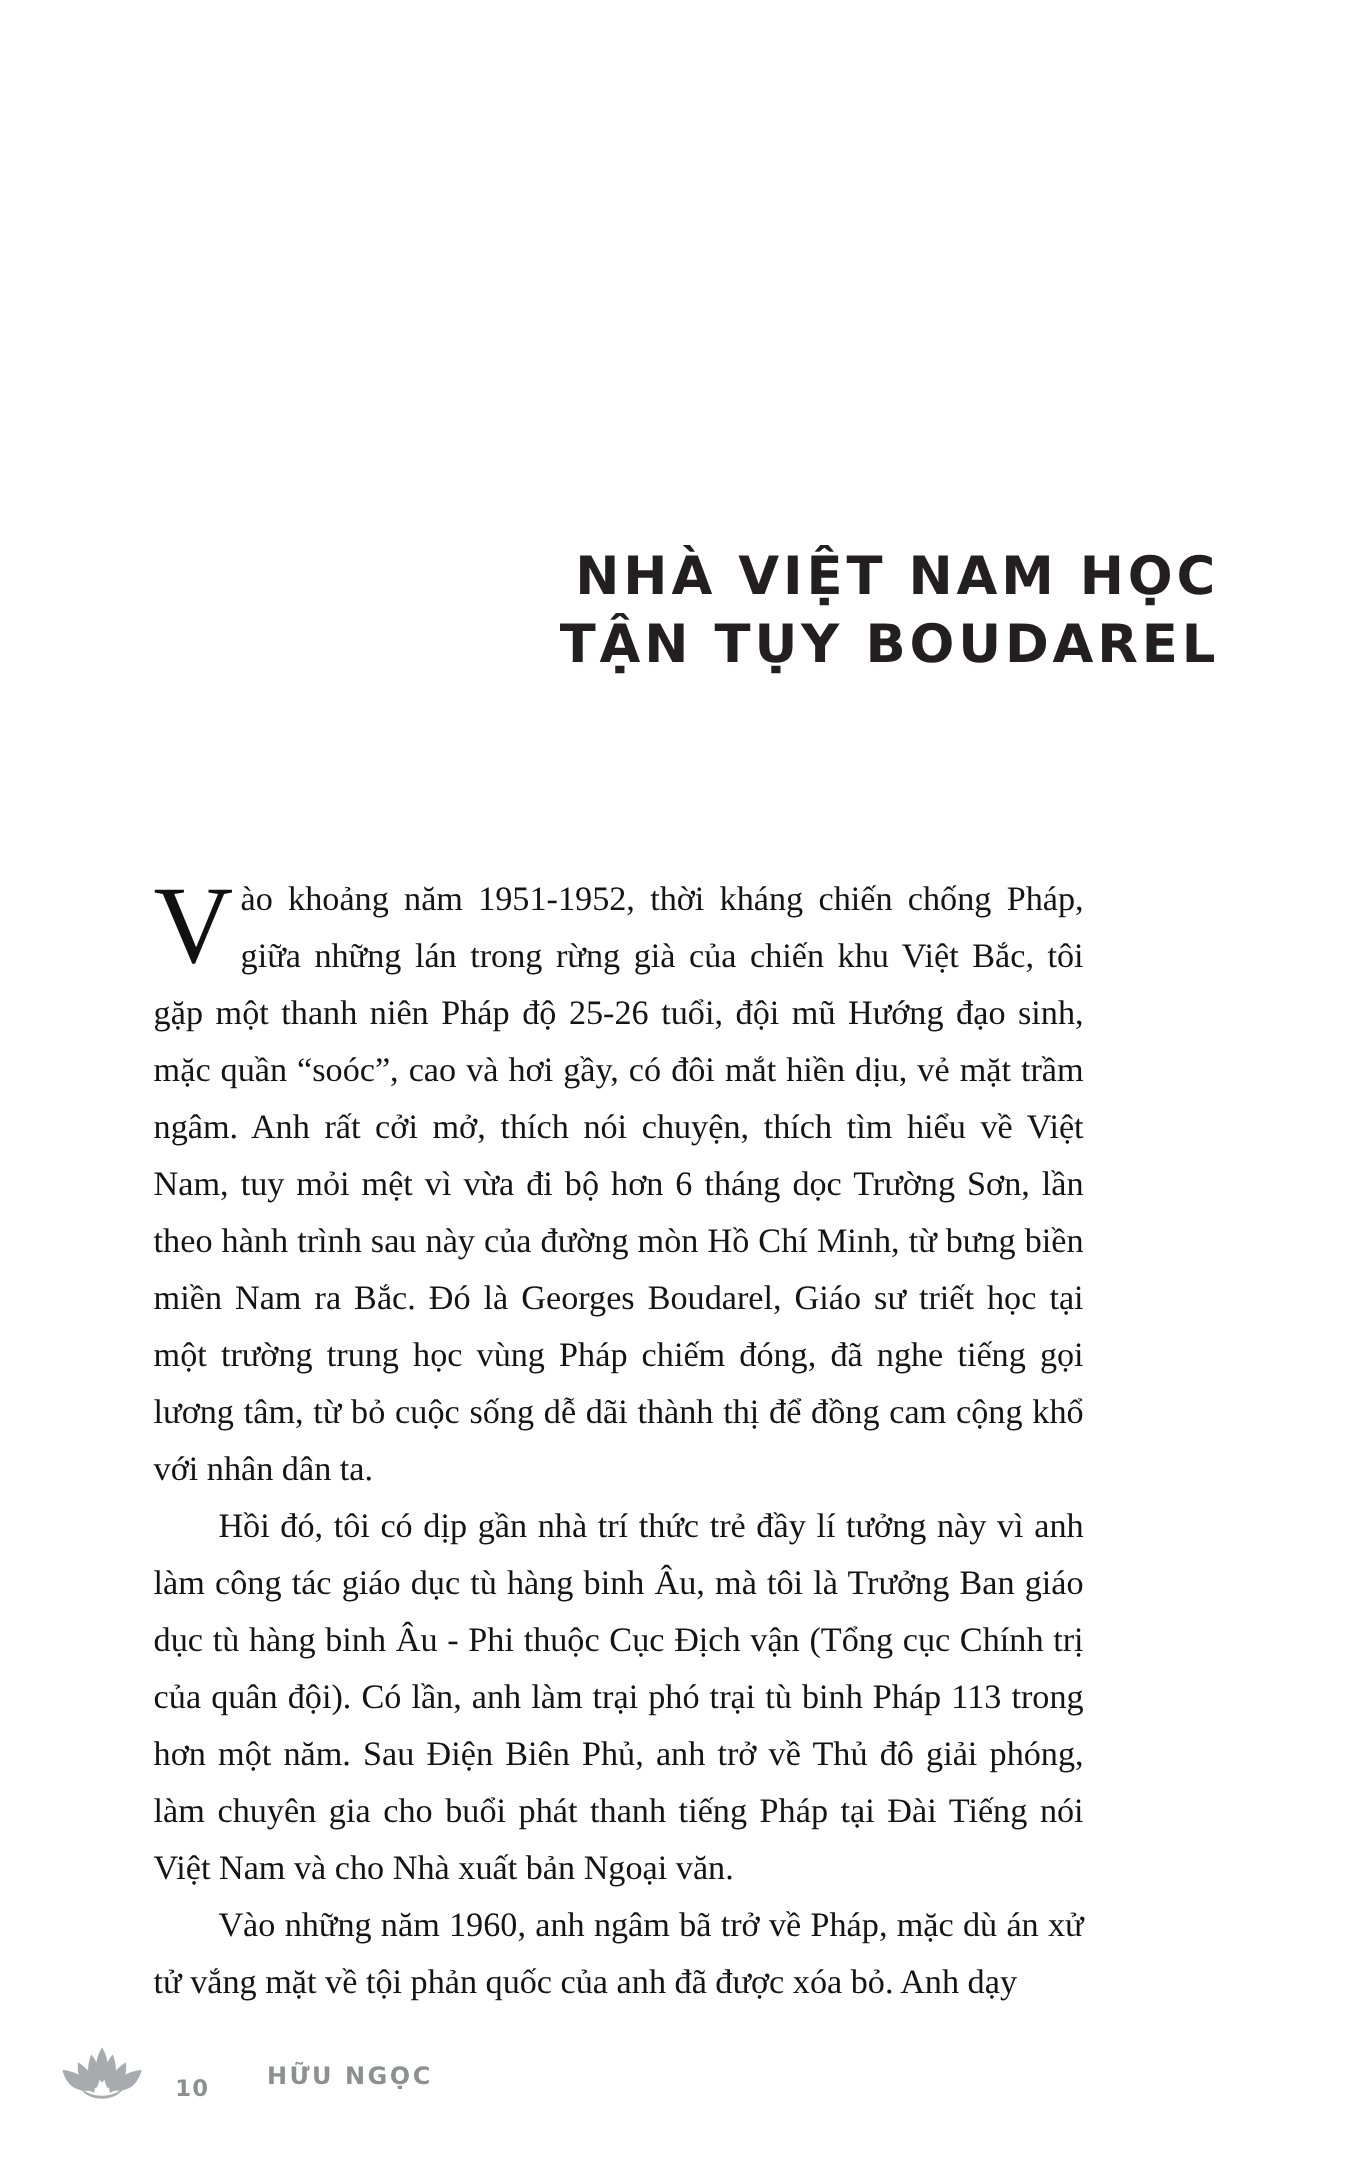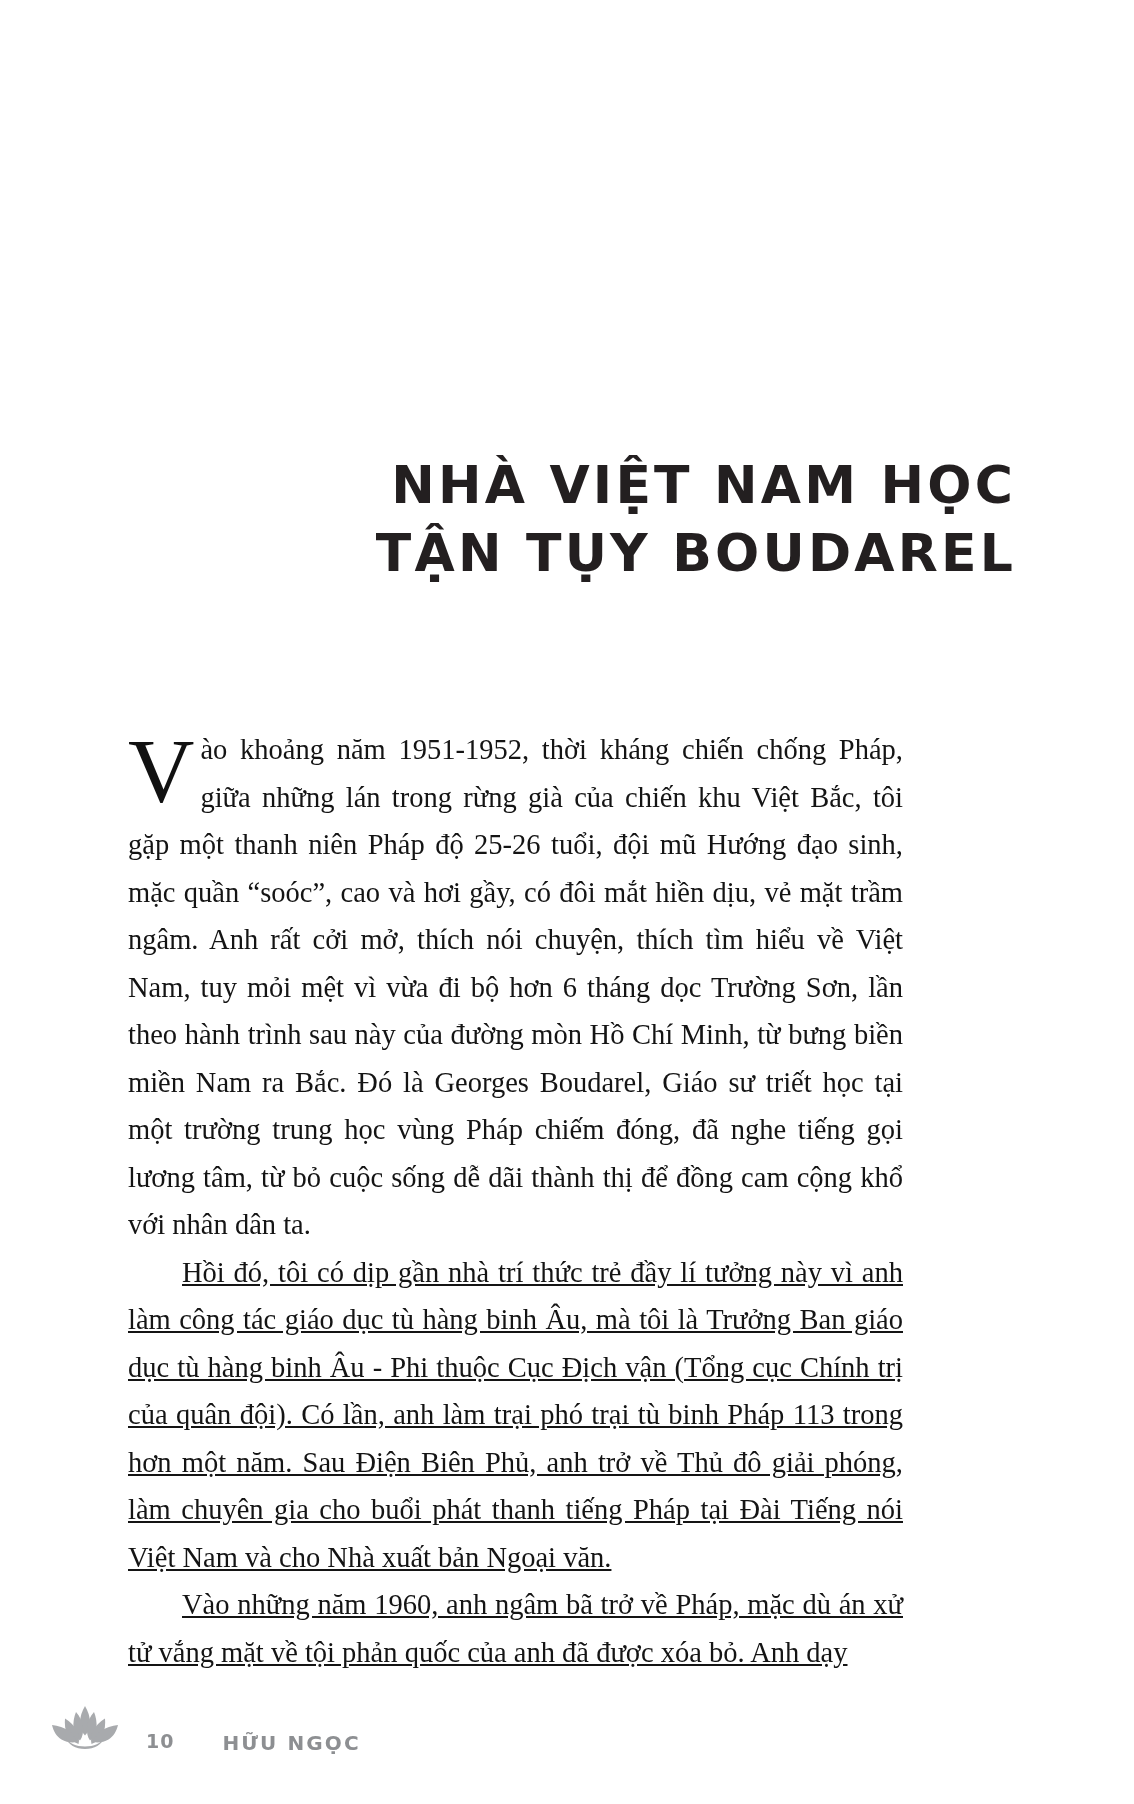--- a/index.html
+++ b/index.html
@@ -26,21 +26,21 @@
   .title-block {
     position: absolute;
     left: 0;
     right: 118px;
     top: 452px;
     text-align: right;
   }
   .title-line {
     font-family: "DejaVu Sans", sans-serif;
     font-weight: 700;
-    font-size: 52px;
+    font-size: 44px;
     letter-spacing: 3.2px;
     line-height: 1.30;
     color: #231f20;
     margin: 0;
     text-transform: uppercase;
     white-space: nowrap;
   }
 
   
   .body-col {
@@ -52,21 +52,21 @@
   p.para {
     margin: 0;
     font-size: 28.5px;
     line-height: 47.5px;
     text-align: justify;
     text-justify: inter-word;
     color: #141414;
     hyphens: none;
   }
   p.para.indent { text-indent: 54px; }
-  p.para + p.para { margin-top: 0; text-decoration: underline; }
+  p.para + p.para { margin-top: 0; }
 
   
   .dropcap-para {
     position: relative;
   }
   .dropcap {
     float: left;
     font-family: "Liberation Serif", "DejaVu Serif", serif;
     font-size: 92px;
     line-height: 0.82;
@@ -105,21 +105,21 @@
   .author {
     font-family: "DejaVu Sans", sans-serif;
     font-size: 20px;
     font-weight: 700;
     letter-spacing: 2.1px;
     color: #8d8f92;
     margin-left: 48px;
     line-height: 1;
     text-transform: uppercase;
     position: relative;
-    top: 16px;
+    top: 3px;
   }
 </style>
 </head>
 <body>
 
 <div class="page">
 
   <div class="title-block">
     <div class="title-line">NHÀ VIỆT NAM HỌC</div>
     <div class="title-line">TẬN TỤY BOUDAREL</div>

